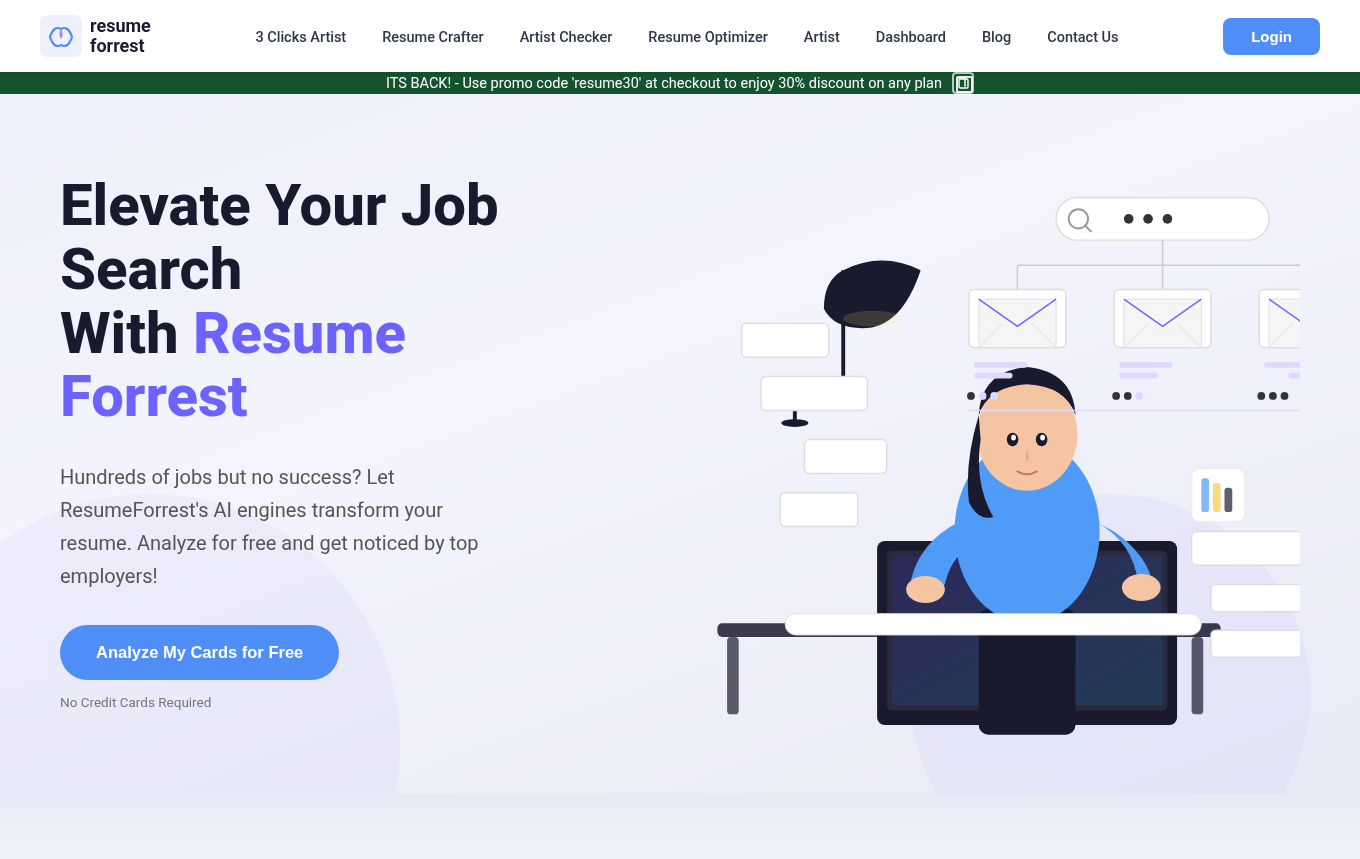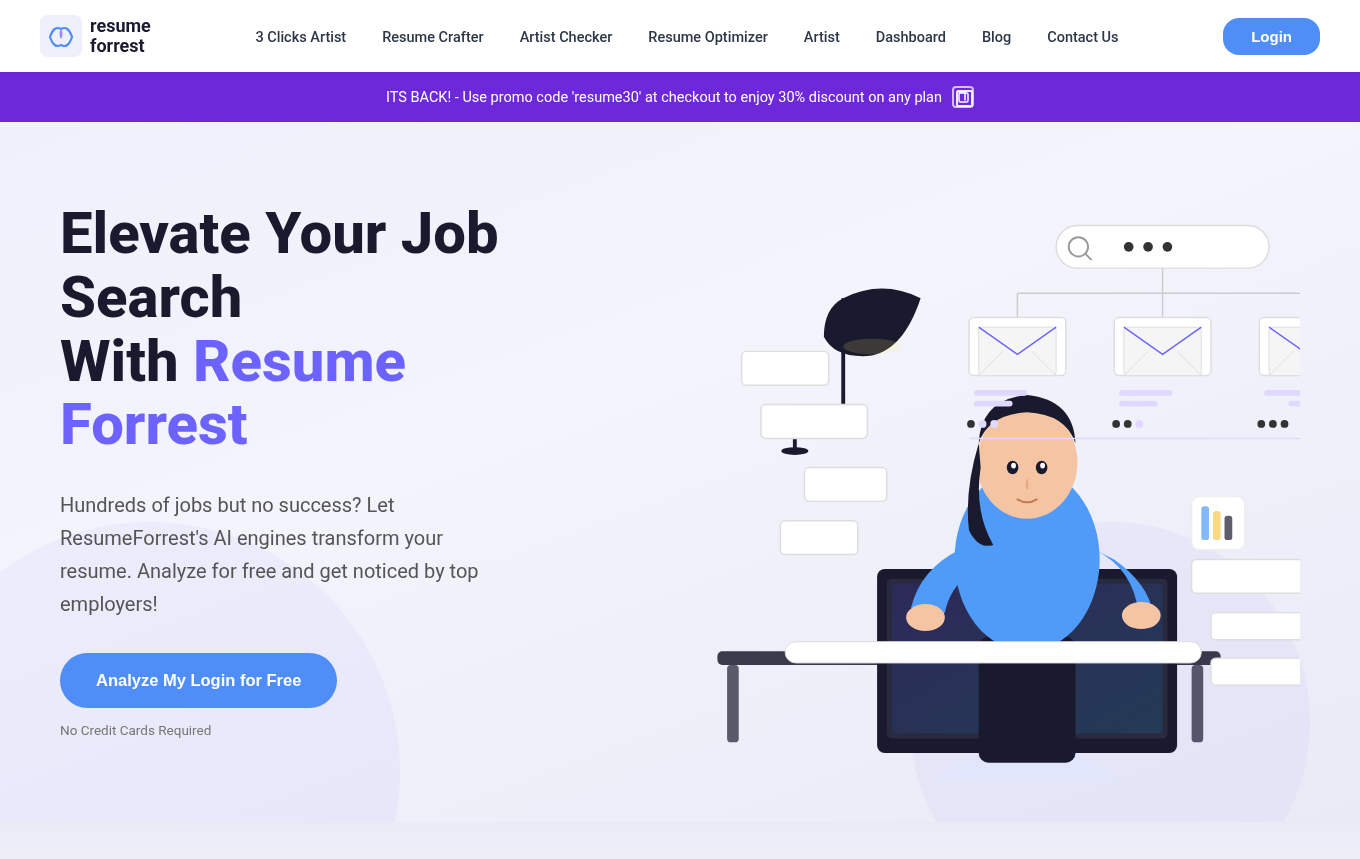--- a/index.html
+++ b/index.html
@@ -43,33 +43,33 @@
       text-decoration: none;
       color: #2d3748;
       font-size: 14.5px;
       font-weight: 500;
       transition: color 0.2s;
     }
     .login-btn {
       background: #4f8ef7;
       color: #fff;
       border: none;
-      border-radius: 16px;
+      border-radius: 8px;
       padding: 10px 28px;
       font-size: 15px;
       font-weight: 600;
       cursor: pointer;
     }
 
     
     .promo-banner {
-      background: #6d28d9;
+      background: #14532d;
       color: #fff;
       text-align: center;
-      padding: 14px 20px;
+      padding: 0 20px;
       font-size: 14.5px;
       display: flex;
       align-items: center;
       justify-content: center;
       gap: 10px;
     }
     .copy-icon {
       width: 22px;
       height: 22px;
       border: 2px solid rgba(255,255,255,0.7);
@@ -210,21 +210,21 @@
   <div class="hero-left">
     <h1 class="hero-heading">
       <span>Elevate Your Job</span><br>
       <span>Search</span><br>
       <span>
         <span>With </span><span class="highlight">Resume</span>
       </span><br>
       <span class="highlight">Forrest</span>
     </h1>
     <p class="hero-sub">Hundreds of jobs but no success? Let ResumeForrest's AI engines transform your resume. Analyze for free and get noticed by top employers!</p>
-    <button class="analyze-btn">Analyze My Login for Free</button>
+    <button class="analyze-btn">Analyze My Cards for Free</button>
     <p class="no-cc">No Credit Cards Required</p>
   </div>
 
   <div class="hero-illustration">
     <svg viewBox="0 0 720 620" xmlns="http://www.w3.org/2000/svg" style="position:absolute;top:0;left:0;width:100%;height:100%;">
 
       <rect x="130" y="485" width="520" height="14" rx="5" fill="#1a1a2e" opacity="0.85"></rect>
       <rect x="140" y="499" width="12" height="80" rx="4" fill="#1a1a2e" opacity="0.7"></rect>
       <rect x="620" y="499" width="12" height="80" rx="4" fill="#1a1a2e" opacity="0.7"></rect>
 

